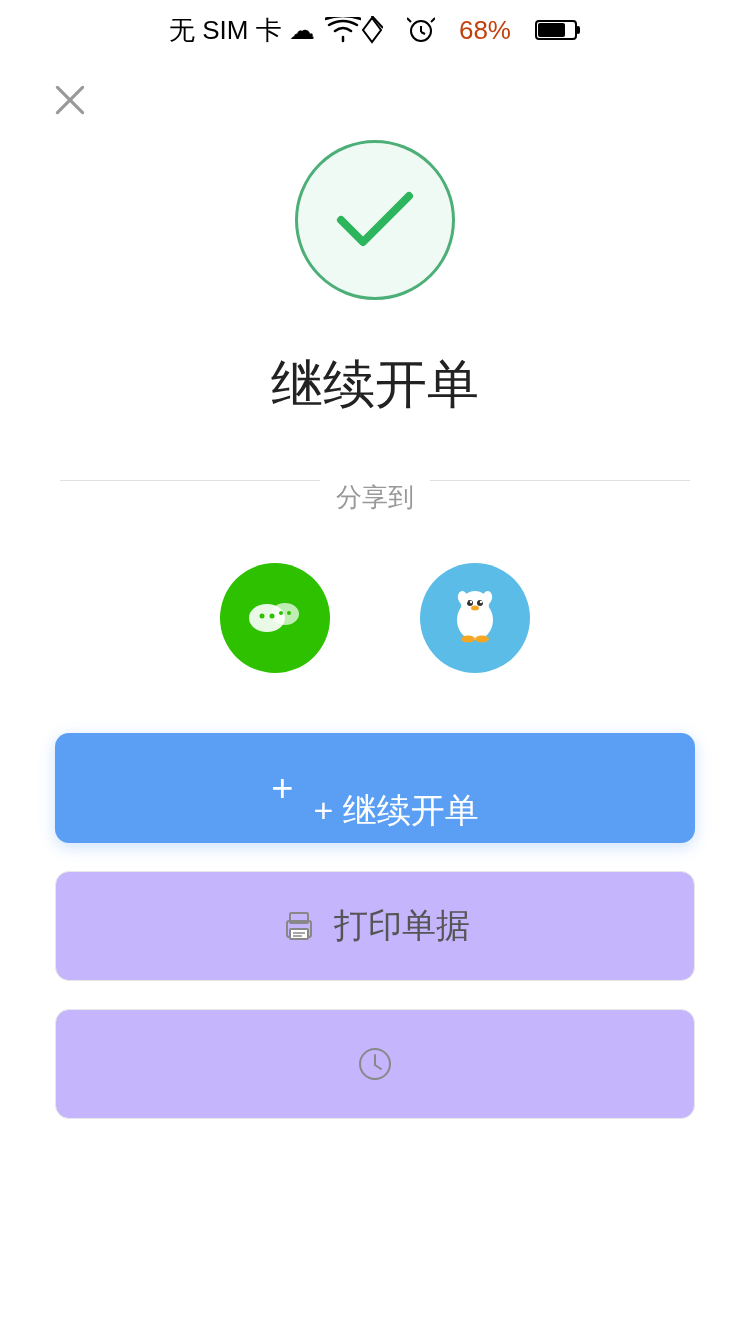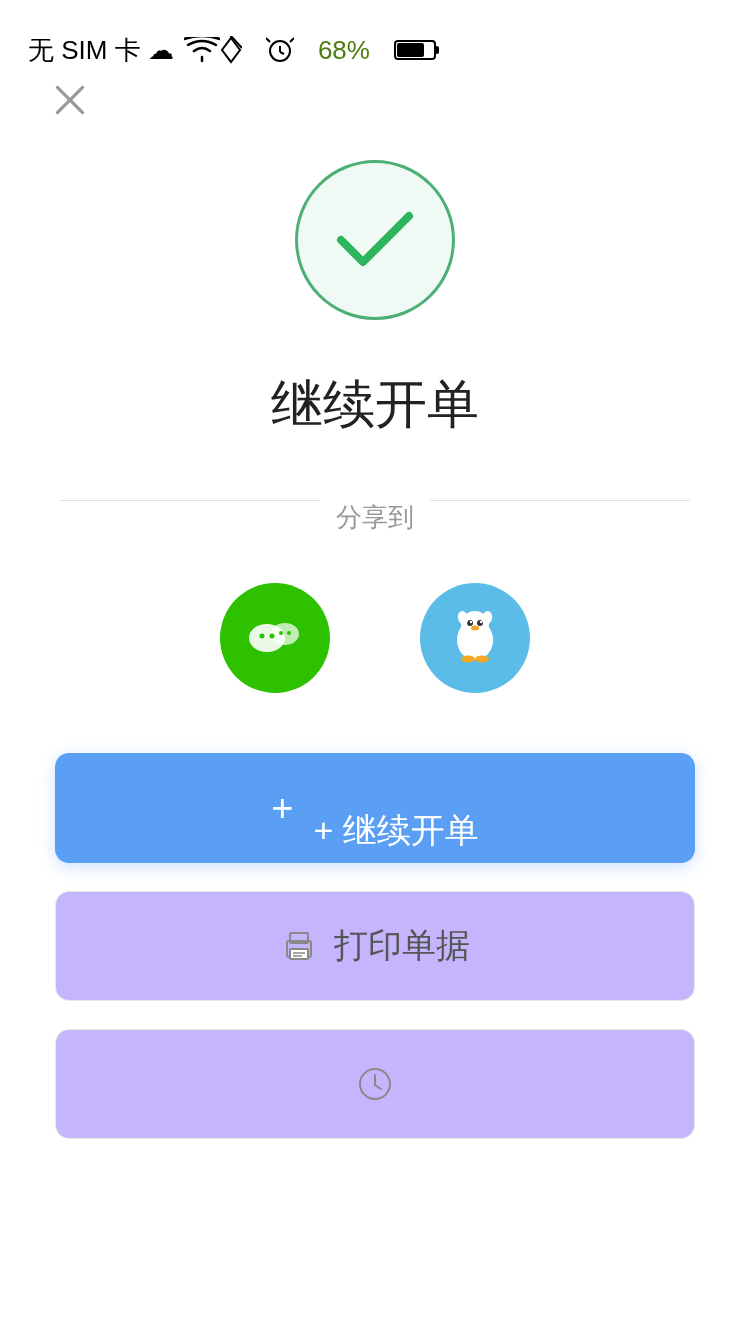--- a/index.html
+++ b/index.html
@@ -7,26 +7,25 @@
     html, body {
       width: 750px;
       min-height: 1334px;
       background: #fff;
       font-family: -apple-system, "PingFang SC", "Helvetica Neue", sans-serif;
     }
 
     
     .status-bar {
       display: flex;
-      justify-content: flex-start;
+      justify-content: center;
       align-items: center;
       padding: 0 28px;
       height: 60px;
       background: #fff;
-      margin-top: 20px;
     }
     .status-left {
       display: flex;
       align-items: center;
       gap: 10px;
       font-size: 26px;
       color: #000;
     }
     .status-center {
       font-size: 30px;
@@ -34,21 +33,21 @@
       color: #000;
       position: absolute;
       left: 50%;
       transform: translateX(-50%);
     }
     .status-right {
       display: flex;
       align-items: center;
       gap: 24px;
       font-size: 24px;
-      color: #4d7c0f;
+      color: #c2410c;
     }
 
     
     .close-btn {
       position: absolute;
       top: 74px;
       left: 44px;
       width: 52px;
       height: 52px;
       display: flex;

